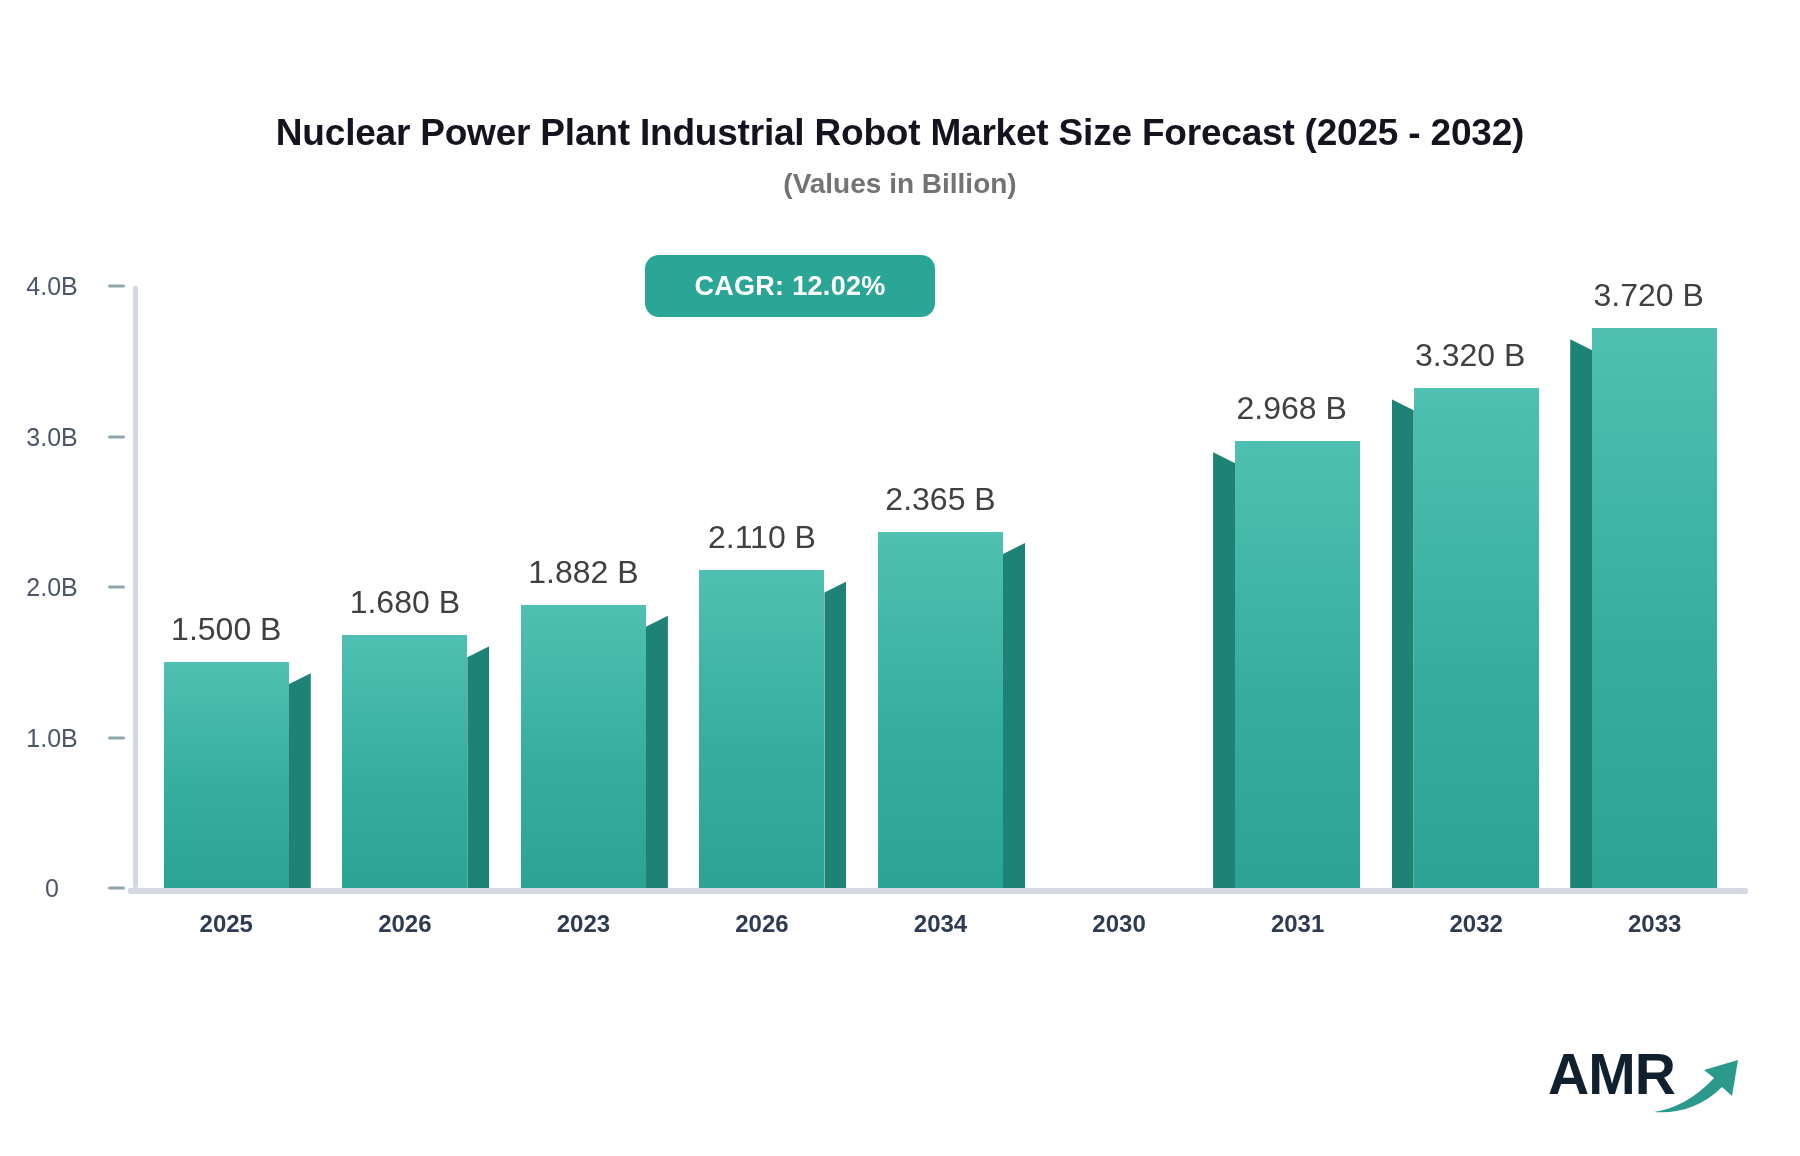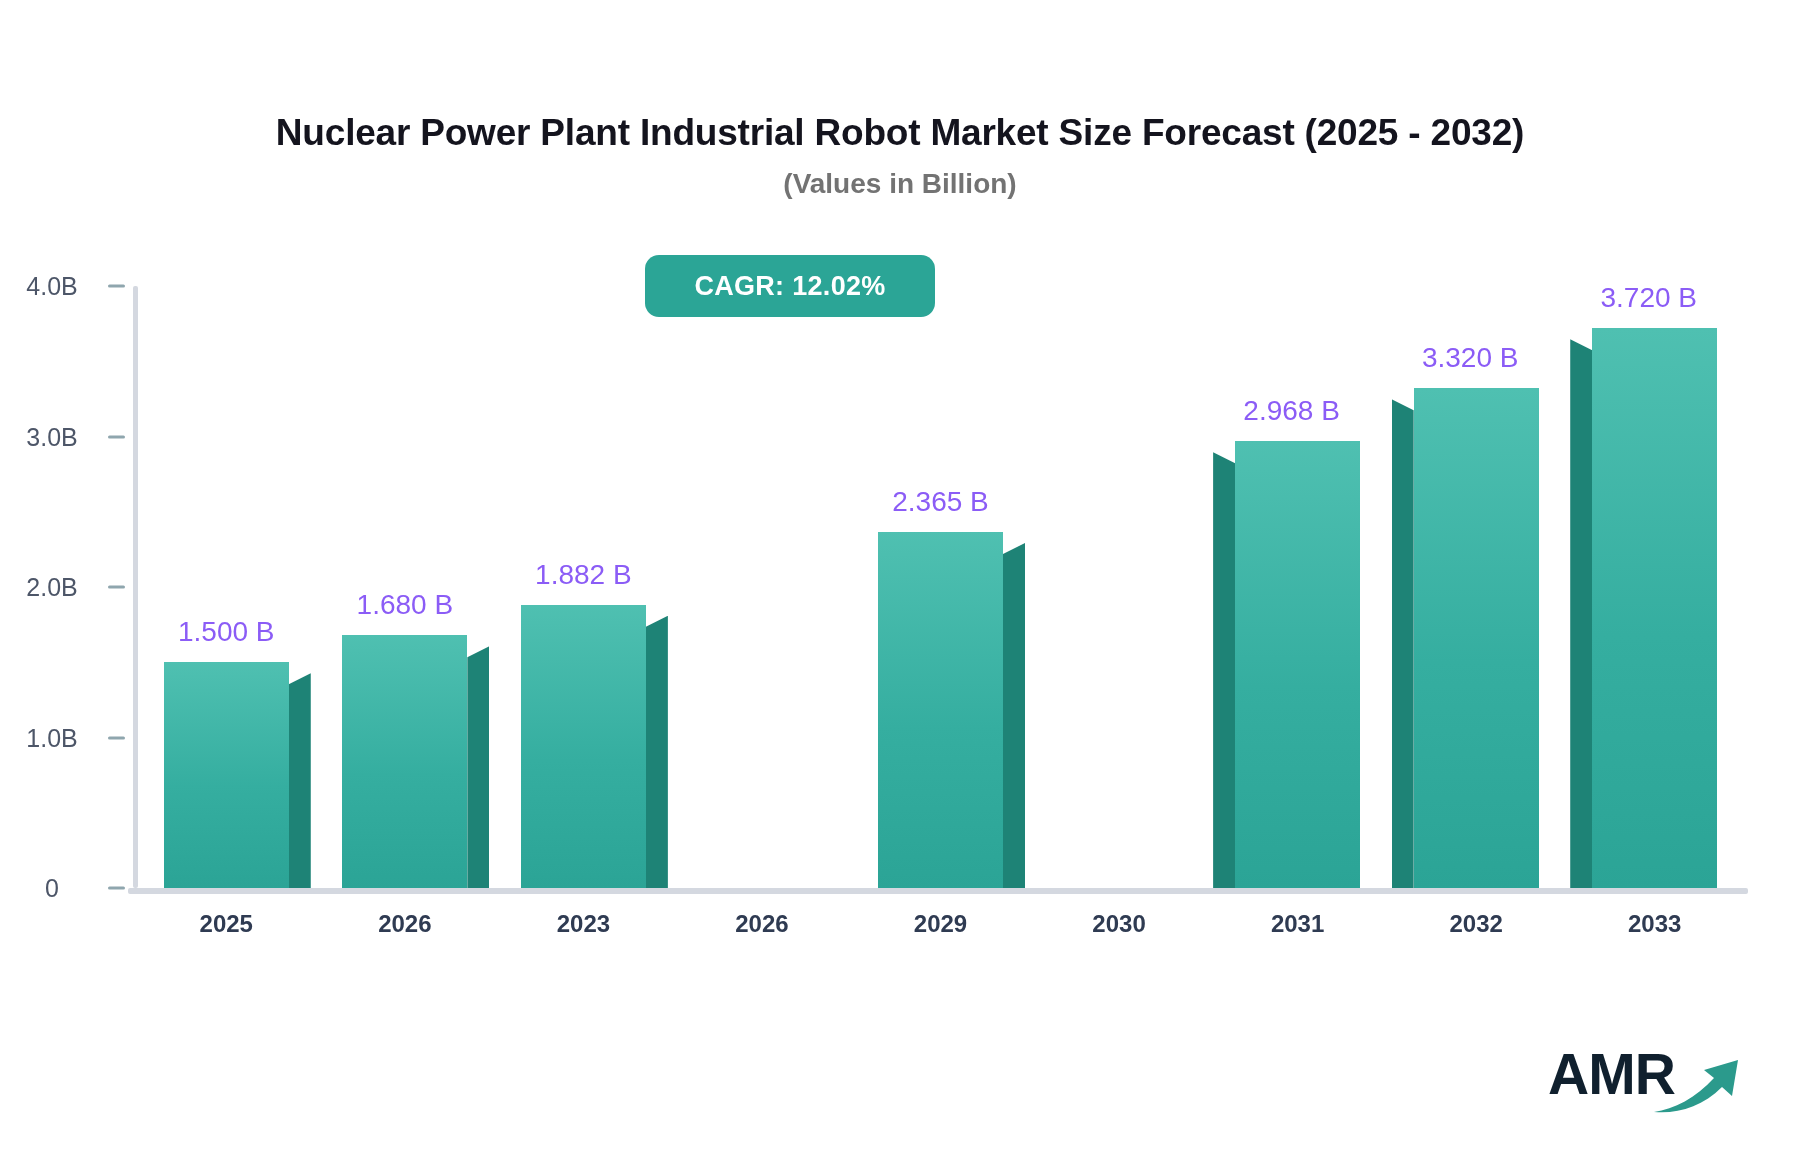--- a/index.html
+++ b/index.html
@@ -145,22 +145,22 @@
     clip-path: polygon(0 11px, 100% 0, 100% 100%, 0 100%);
   }
   .bar-side.left {
     right: 100%;
     clip-path: polygon(0 0, 100% 11px, 100% 100%, 0 100%);
   }
   .bar-label {
     position: absolute;
     left: 50%;
     transform: translateX(-50%);
-    font-size: 28px;
-    color: #8b5cf6;
+    font-size: 32px;
+    color: #404040;
     white-space: nowrap;
   }
 
   
   .xtick {
     position: absolute;
     top: 910px;
     transform: translateX(-50%);
     font-size: 24px;
     font-weight: bold;
@@ -229,20 +229,25 @@
         <div class="bar-group" style="left: 209.333px; width: 125px; height: 252.84px;">
           <div class="bar-side right" style="height: 241.84px;"></div>
           <div class="bar-front" style="height: 252.84px;"></div>
           <div class="bar-label" style="bottom: 266.84px; margin-left: 0px;">1.680 B</div>
         </div>
         <div class="bar-group" style="left: 387.889px; width: 125px; height: 283.241px;">
           <div class="bar-side right" style="height: 272.241px;"></div>
           <div class="bar-front" style="height: 283.241px;"></div>
           <div class="bar-label" style="bottom: 297.241px; margin-left: 0px;">1.882 B</div>
         </div>
+        <div class="bar-group" style="left: 566.444px; width: 125px; height: 317.555px;">
+          <div class="bar-side right" style="height: 306.555px;"></div>
+          <div class="bar-front" style="height: 317.555px;"></div>
+          <div class="bar-label" style="bottom: 331.555px; margin-left: 0px;">2.110 B</div>
+        </div>
         <div class="bar-group" style="left: 745px; width: 125px; height: 355.933px;">
           <div class="bar-side right" style="height: 344.933px;"></div>
           <div class="bar-front" style="height: 355.933px;"></div>
           <div class="bar-label" style="bottom: 369.933px; margin-left: 0px;">2.365 B</div>
         </div>
         <div class="bar-group" style="left: 1102.11px; width: 125px; height: 446.684px;">
           <div class="bar-side left" style="height: 435.684px;"></div>
           <div class="bar-front" style="height: 446.684px;"></div>
           <div class="bar-label" style="bottom: 460.684px; margin-left: -6px;">2.968 B</div>
         </div>
@@ -257,21 +262,21 @@
           <div class="bar-label" style="bottom: 573.86px; margin-left: -6px;">3.720 B</div>
         </div>
       </div>
   </div>
 
   <div id="xticks">
       <div class="xtick" style="left: 226.278px;">2025</div>
       <div class="xtick" style="left: 404.833px;">2026</div>
       <div class="xtick" style="left: 583.389px;">2023</div>
       <div class="xtick" style="left: 761.944px;">2026</div>
-      <div class="xtick" style="left: 940.5px;">2029</div>
+      <div class="xtick" style="left: 940.5px;">2034</div>
       <div class="xtick" style="left: 1119.06px;">2030</div>
       <div class="xtick" style="left: 1297.61px;">2031</div>
       <div class="xtick" style="left: 1476.17px;">2032</div>
       <div class="xtick" style="left: 1654.72px;">2033</div>
     </div>
 
   <div class="logo">
     <div class="logo-text">AMR</div>
     <svg class="logo-arrow" viewBox="0 0 92 62">
       <path d="M2 58 C22 55, 44 44, 62 24 L52 16 L86 6 L80 42 L70 33 C50 53, 26 60, 2 58 Z" fill="#2b9a8c"></path>

